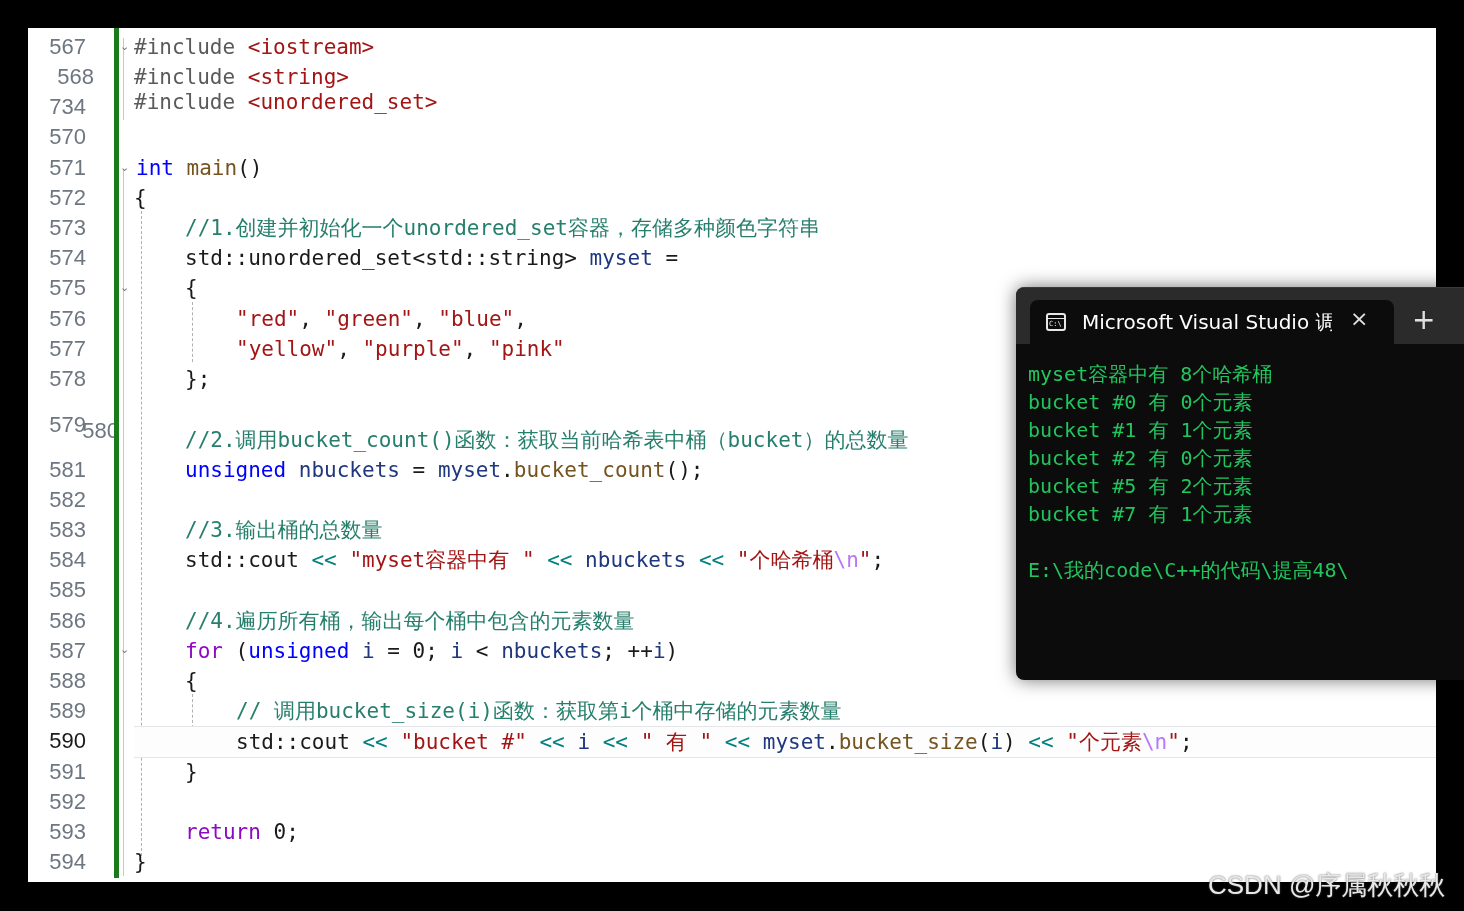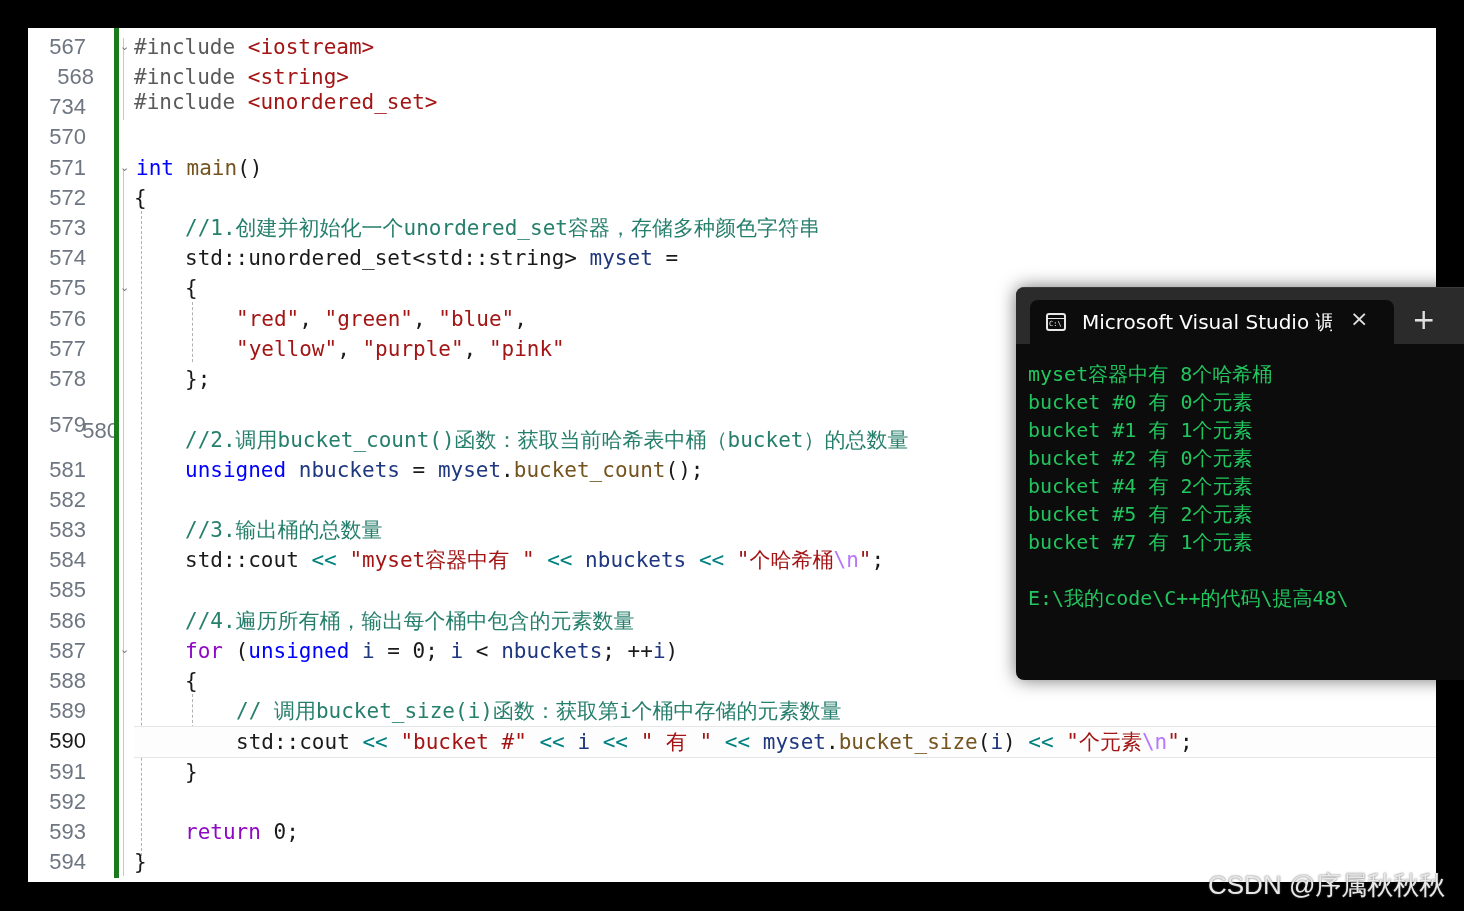--- a/index.html
+++ b/index.html
@@ -128,21 +128,20 @@
       <div class="term-tab-title">Microsoft Visual Studio 调试控制台</div>
       <div class="term-tab-close">×</div>
     </div>
     <div class="term-new">+</div>
   </div>
   <div class="term-body">
     <div class="term-line">myset容器中有 8个哈希桶</div>
     <div class="term-line">bucket #0 有 0个元素</div>
     <div class="term-line">bucket #1 有 1个元素</div>
     <div class="term-line">bucket #2 有 0个元素</div>
-    <div class="term-line">bucket #4 有 2个元素</div>
     <div class="term-line">bucket #5 有 2个元素</div>
     <div class="term-line">bucket #7 有 1个元素</div>
     <div class="term-line"></div>
     <div class="term-line">E:\我的code\C++的代码\提高48\</div>
   </div>
 </div>
 
 <div class="watermark">CSDN @序属秋秋秋</div>
 
 </body></html>

